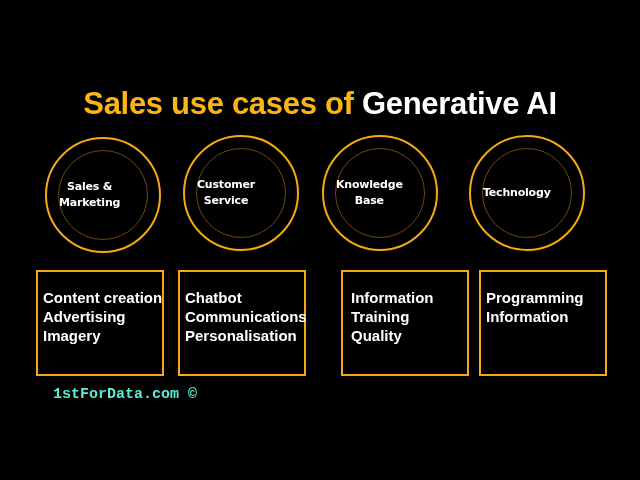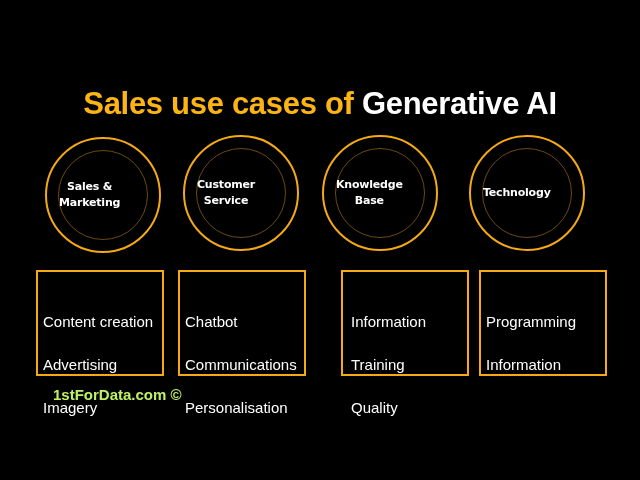--- a/index.html
+++ b/index.html
@@ -24,24 +24,24 @@
   }
   .circle .label {
     color: #FFFFFF; font-size: 11px; font-weight: bold; line-height: 16px;
     font-family: "DejaVu Sans", sans-serif; white-space: pre-line; letter-spacing: -0.2px;
   }
   .box {
     position: absolute; width: 128px; height: 106px; border: 2px solid #F5A913; box-sizing: border-box;
     padding: 16px 0 0 5px;
   }
   .box .line {
-    color: #FFFFFF; font-size: 15px; font-weight: normal; line-height: 19px; white-space: nowrap; margin-top: 24px;
+    color: #FFFFFF; font-size: 15px; font-weight: bold; line-height: 19px; white-space: nowrap;
   }
   .footer {
-    position: absolute; left: 53px; top: 386px; color: #bef264; font-size: 15px; font-weight: bold;
+    position: absolute; left: 53px; top: 386px; color: #5eead4; font-size: 15px; font-weight: bold; font-family: Liberation Mono, monospace;
   }
 </style>
 </head>
 <body>
 
 <div class="title">
   <span class="hl">Sales use cases of </span><span class="wh">Generative AI</span>
 </div>
 
 <div class="circle" style="left:45px; top:137px;">

